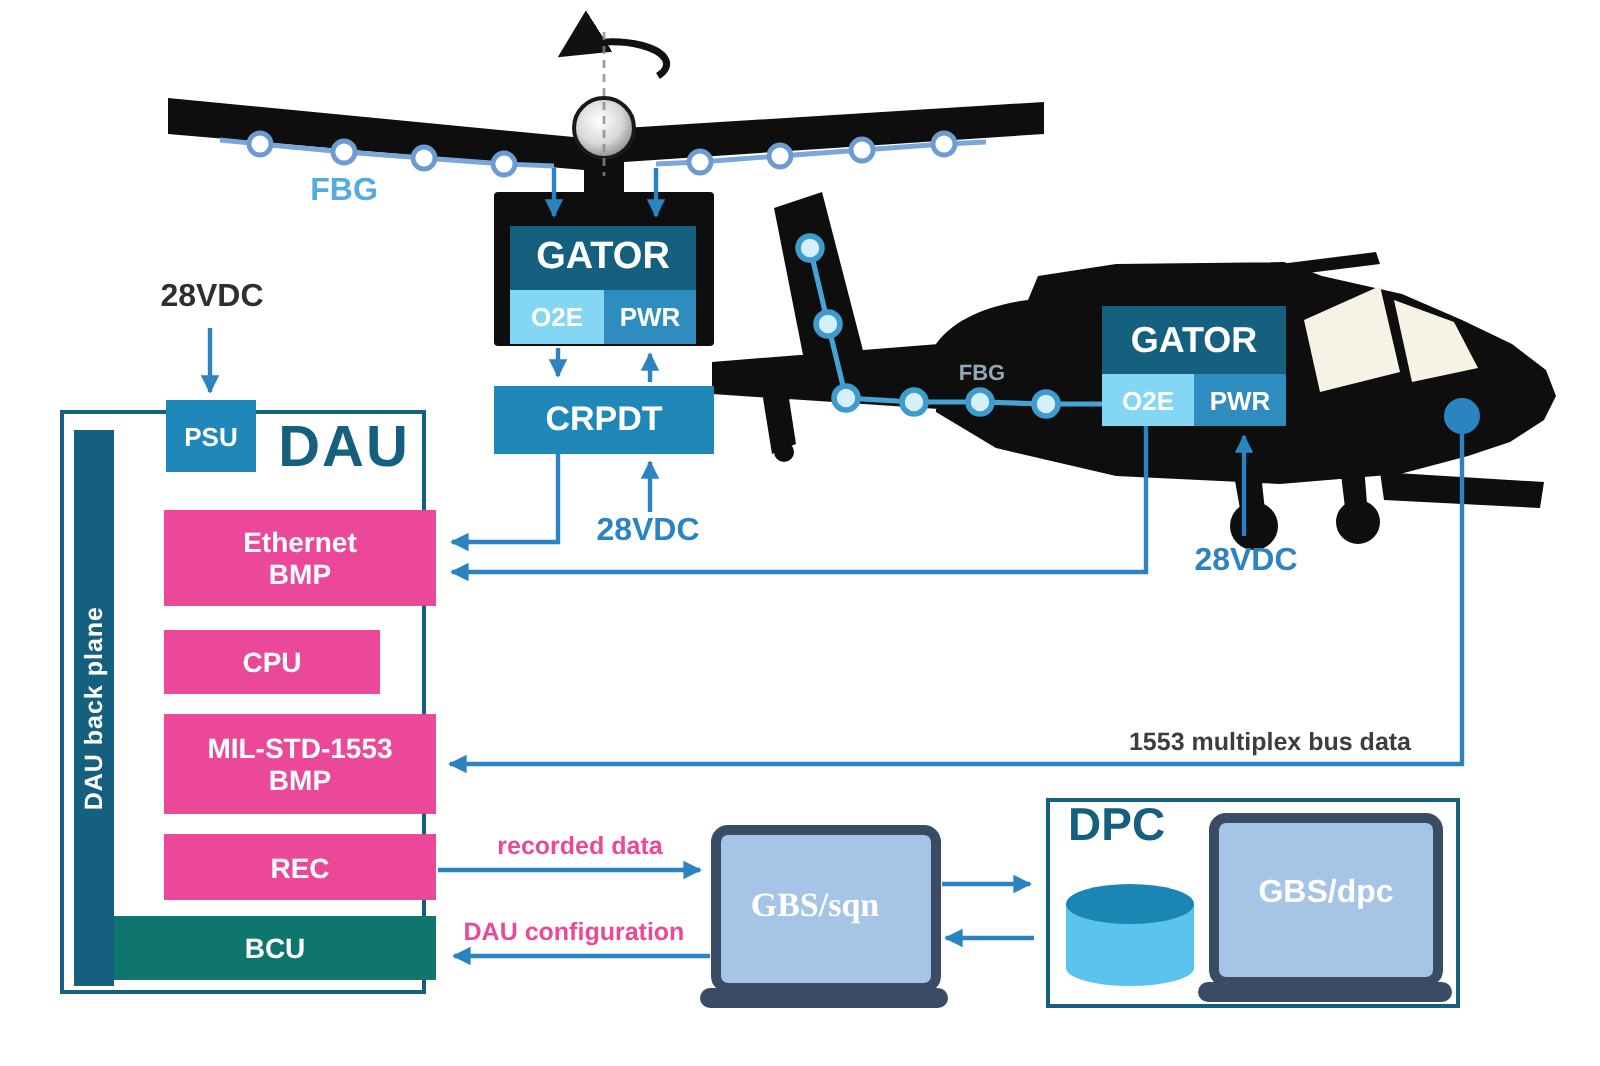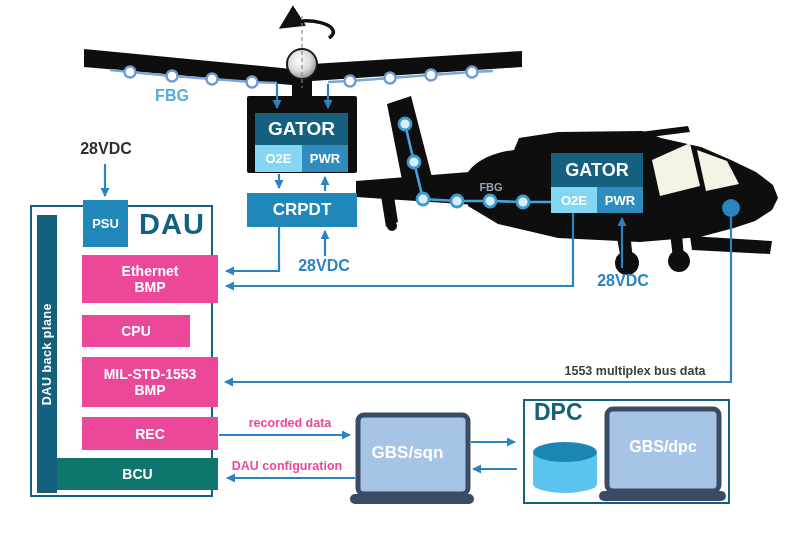--- a/index.html
+++ b/index.html
@@ -131,42 +131,42 @@
       <ellipse cx="565" cy="484" rx="32" ry="9" fill="#5ac4ee"></ellipse>
       <ellipse cx="565" cy="452" rx="32" ry="10" fill="#1b86b4"></ellipse>
     </g>
   </svg>
 
   <div class="abs" style="left:30px;top:205px;width:183px;height:292px;border:2.5px solid #15607e;background:#fff;"></div>
   <div class="lbl teal" style="left:136px;top:209px;width:72px;font-size:29px;font-weight:bold;letter-spacing:1px;">DAU</div>
   <div class="abs" style="left:37px;top:215px;width:20px;height:278px;background:#15607e;display:flex;align-items:center;justify-content:center;">
     <span style="writing-mode:vertical-rl;transform:rotate(180deg);color:#fff;font-weight:bold;font-size:12.5px;letter-spacing:0.5px;white-space:nowrap;">DAU back plane</span>
   </div>
-  <div class="abs boxtxt medbox" style="left:83px;top:200px;width:45px;height:47px;font-size:13px;">PSU</div>
+  <div class="abs boxtxt medbox" style="left:83px;top:200px;width:45px;height:36px;font-size:13px;">PSU</div>
   <div class="abs module" style="left:82px;top:255px;width:136px;height:48px;">Ethernet
 BMP</div>
   <div class="abs module" style="left:82px;top:315px;width:108px;height:32px;">CPU</div>
   <div class="abs module" style="left:82px;top:357px;width:136px;height:50px;">MIL-STD-1553
 BMP</div>
   <div class="abs module" style="left:82px;top:417px;width:136px;height:33px;">REC</div>
   <div class="abs module medbox" style="left:57px;top:458px;width:161px;height:32px;background:#0f766e;">BCU</div>
 
   <div class="abs boxtxt" style="left:255px;top:113px;width:93px;height:32px;background:#15607e;font-size:19px;">GATOR</div>
   <div class="abs boxtxt" style="left:255px;top:145px;width:47px;height:27px;background:#84d6f5;font-size:13px;">O2E</div>
   <div class="abs boxtxt" style="left:302px;top:145px;width:46px;height:27px;background:#2e8cbe;font-size:13px;">PWR</div>
   <div class="abs boxtxt medbox" style="left:247px;top:193px;width:110px;height:34px;font-size:17px;">CRPDT</div>
 
   <div class="abs boxtxt" style="left:551px;top:153px;width:92px;height:34px;background:#15607e;font-size:18px;">GATOR</div>
   <div class="abs boxtxt" style="left:551px;top:187px;width:46px;height:26px;background:#84d6f5;font-size:13px;">O2E</div>
   <div class="abs boxtxt" style="left:597px;top:187px;width:46px;height:26px;background:#2e8cbe;font-size:13px;">PWR</div>
 
   <div class="abs" style="left:523px;top:399px;width:207px;height:105px;border:2.5px solid #15607e;background:transparent;"></div>
   <div class="lbl teal" style="left:530px;top:400px;width:60px;font-size:23px;font-weight:bold;text-align:left;padding-left:4px;">DPC</div>
 
-  <div class="lbl" style="left:360px;top:444px;width:95px;font-size:17px;font-weight:bold;color:#fff;">GBS/sqn</div>
+  <div class="lbl" style="left:360px;top:444px;width:95px;font-size:17px;font-weight:bold;color:#fff;font-family:Liberation Serif, serif;">GBS/sqn</div>
   <div class="lbl" style="left:609px;top:439px;width:108px;font-size:16px;font-weight:bold;color:#fff;">GBS/dpc</div>
 
   <div class="lbl power-dark" style="left:74px;top:141px;width:64px;">28VDC</div>
   <div class="lbl power" style="left:294px;top:258px;width:60px;">28VDC</div>
   <div class="lbl power" style="left:592px;top:273px;width:62px;">28VDC</div>
   <div class="lbl" style="left:150px;top:88px;width:44px;font-size:16px;font-weight:bold;color:#55aade;">FBG</div>
   <div class="lbl" style="left:473px;top:182px;width:36px;font-size:11px;font-weight:bold;color:#93a8b4;">FBG</div>
   <div class="lbl flowlbl" style="left:240px;top:417px;width:100px;">recorded data</div>
   <div class="lbl flowlbl" style="left:230px;top:460px;width:114px;">DAU configuration</div>
   <div class="lbl" style="left:556px;top:365px;width:158px;font-size:12.5px;color:#3d3d3d;">1553 multiplex bus data</div>

